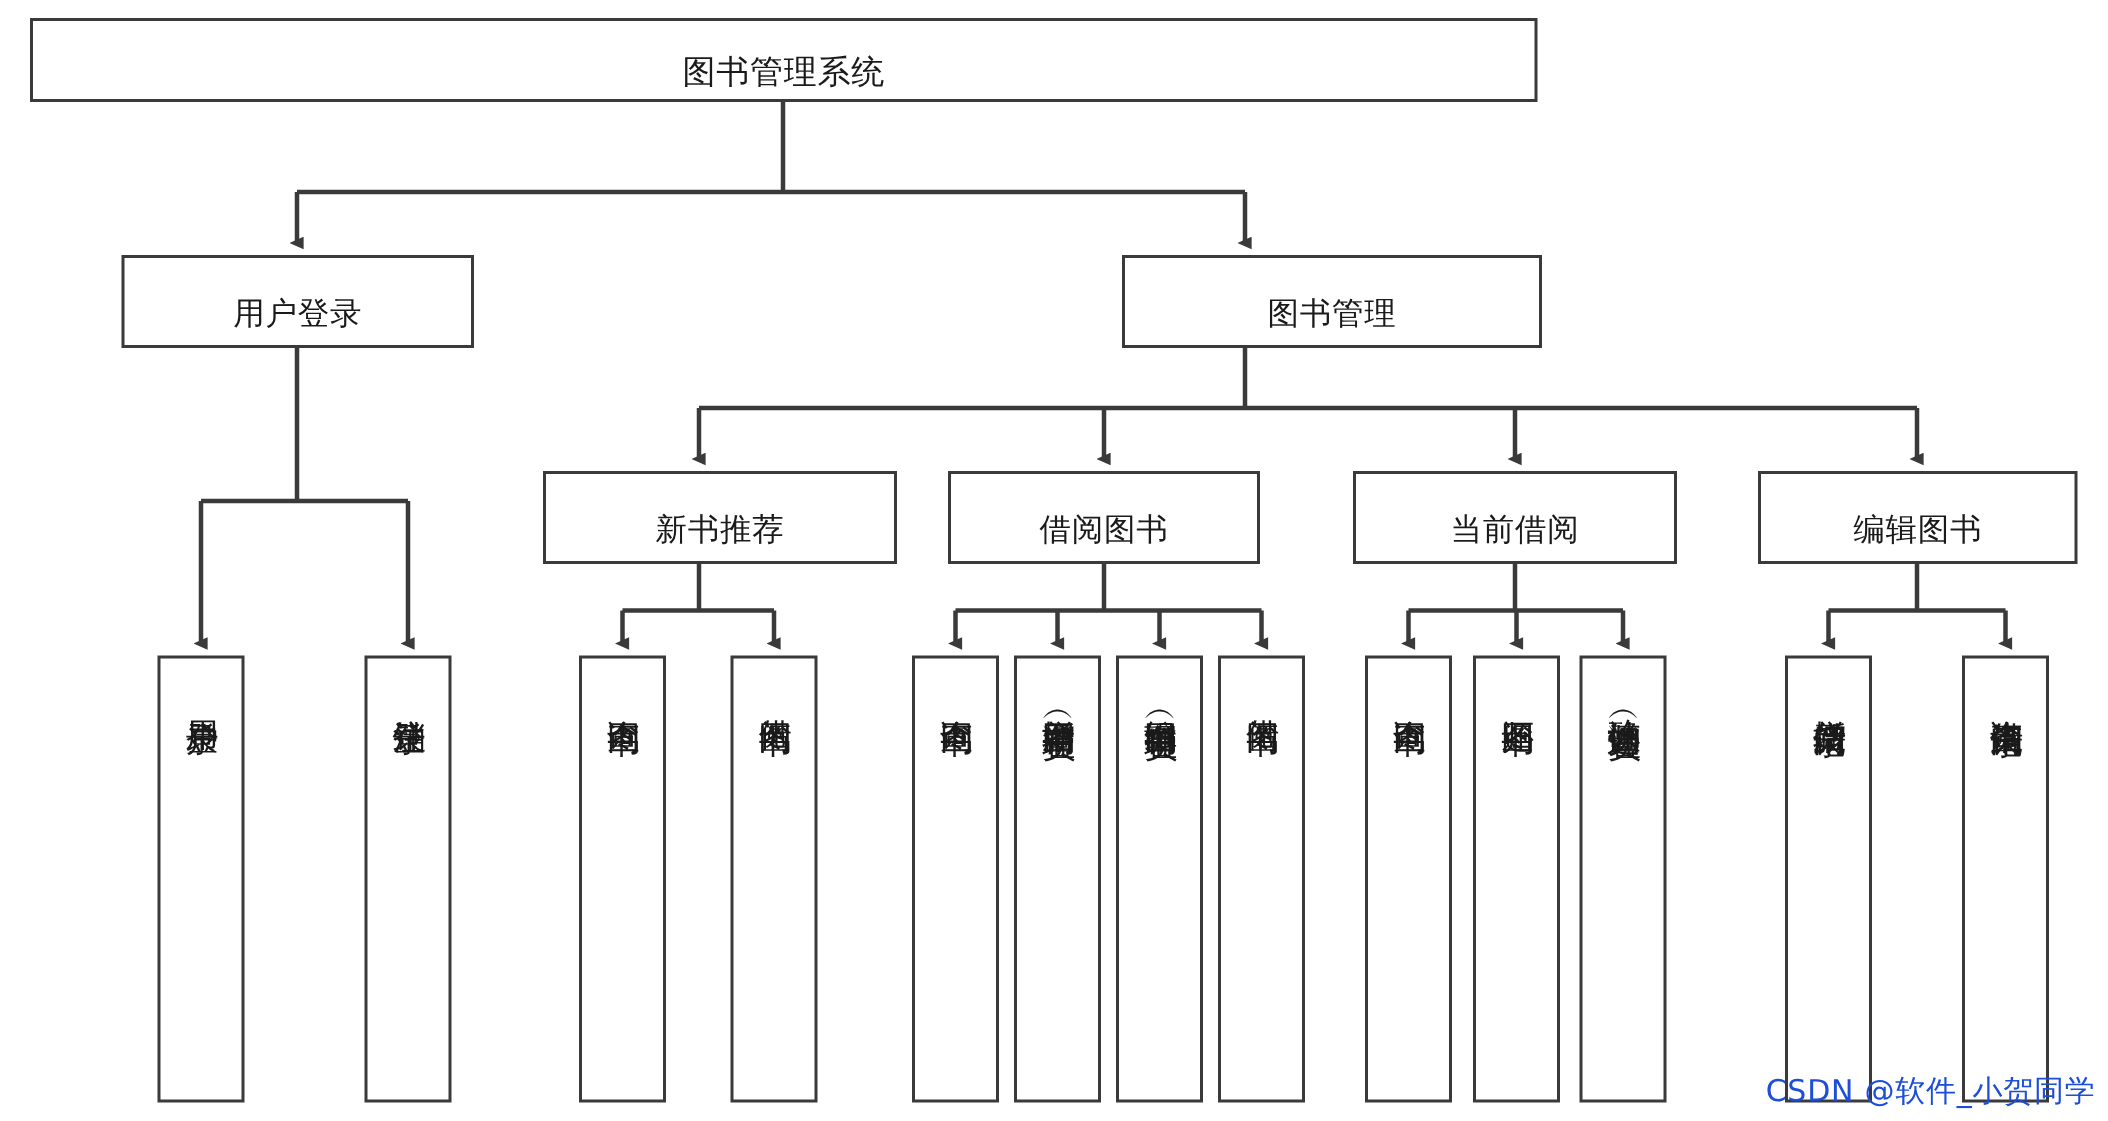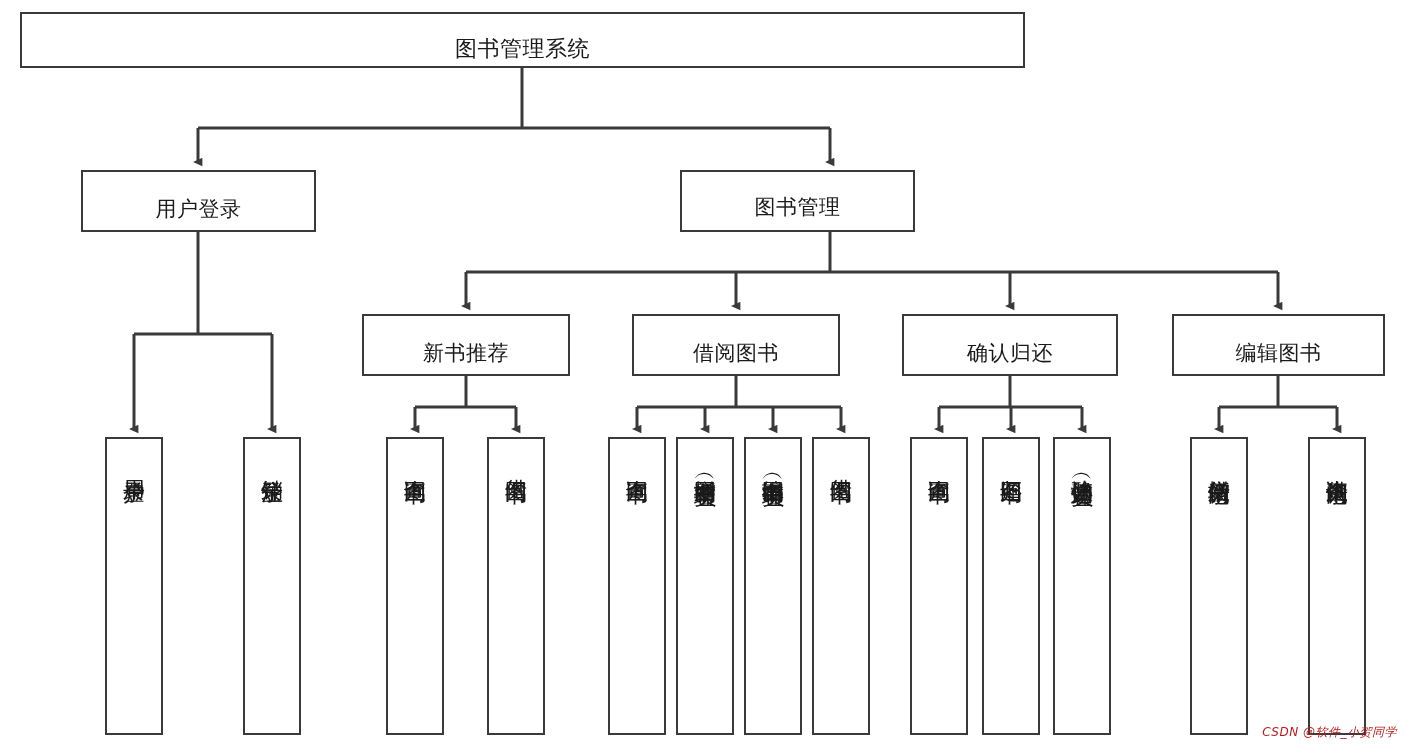--- a/index.html
+++ b/index.html
@@ -60,26 +60,25 @@
     text-orientation: upright;
     font-size: 22px;
     line-height: 1.08;
     letter-spacing: 1px;
     white-space: nowrap;
   }
   #watermark {
     position: absolute;
     right: 8px;
     bottom: 6px;
-    font-size: 12px;
-    color: #b91c1c;
+    font-size: 20px;
+    color: #1d4ed8;
     letter-spacing: 0.5px;
     white-space: nowrap;
     user-select: none;
-    font-style: italic;
   }
 </style>
 </head>
 <body>
 
 <div id="diagram-root">
 
   <svg id="edge-layer" viewBox="0 0 1405 747" width="1405" height="747" xmlns="http://www.w3.org/2000/svg">
     <defs>
       <marker id="arrow" markerWidth="10" markerHeight="10" refX="4.2" refY="5" orient="auto" markerUnits="userSpaceOnUse">
@@ -130,32 +129,32 @@
     </g>
   </svg>
 
   <div class="node node-horizontal node-root" style="left:20px; top:12px; width:1005px; height:56px;">
     <span class="node-label">图书管理系统</span>
   </div>
 
   <div class="node node-horizontal" style="left:81px; top:170px; width:235px; height:62px;">
     <span class="node-label">用户登录</span>
   </div>
-  <div class="node node-horizontal" style="left:680px; top:170px; width:235px; height:62px;font-family:Liberation Mono, monospace;">
+  <div class="node node-horizontal" style="left:748px; top:170px; width:280px; height:62px;">
     <span class="node-label">图书管理</span>
   </div>
 
-  <div class="node node-horizontal" style="left:362px; top:314px; width:208px; height:62px;">
+  <div class="node node-horizontal" style="left:362px; top:314px; width:236px; height:62px;">
     <span class="node-label">新书推荐</span>
   </div>
   <div class="node node-horizontal" style="left:632px; top:314px; width:208px; height:62px;">
     <span class="node-label">借阅图书</span>
   </div>
   <div class="node node-horizontal" style="left:902px; top:314px; width:216px; height:62px;">
-    <span class="node-label">确认归还</span>
+    <span class="node-label">当前借阅</span>
   </div>
   <div class="node node-horizontal" style="left:1172px; top:314px; width:213px; height:62px;">
     <span class="node-label">编辑图书</span>
   </div>
 
   <div class="node node-vertical" style="left:105px; top:437px; width:58px; height:298px;">
     <span class="node-label">用户登录</span>
   </div>
   <div class="node node-vertical" style="left:243px; top:437px; width:58px; height:298px;">
     <span class="node-label">注销登录</span>

